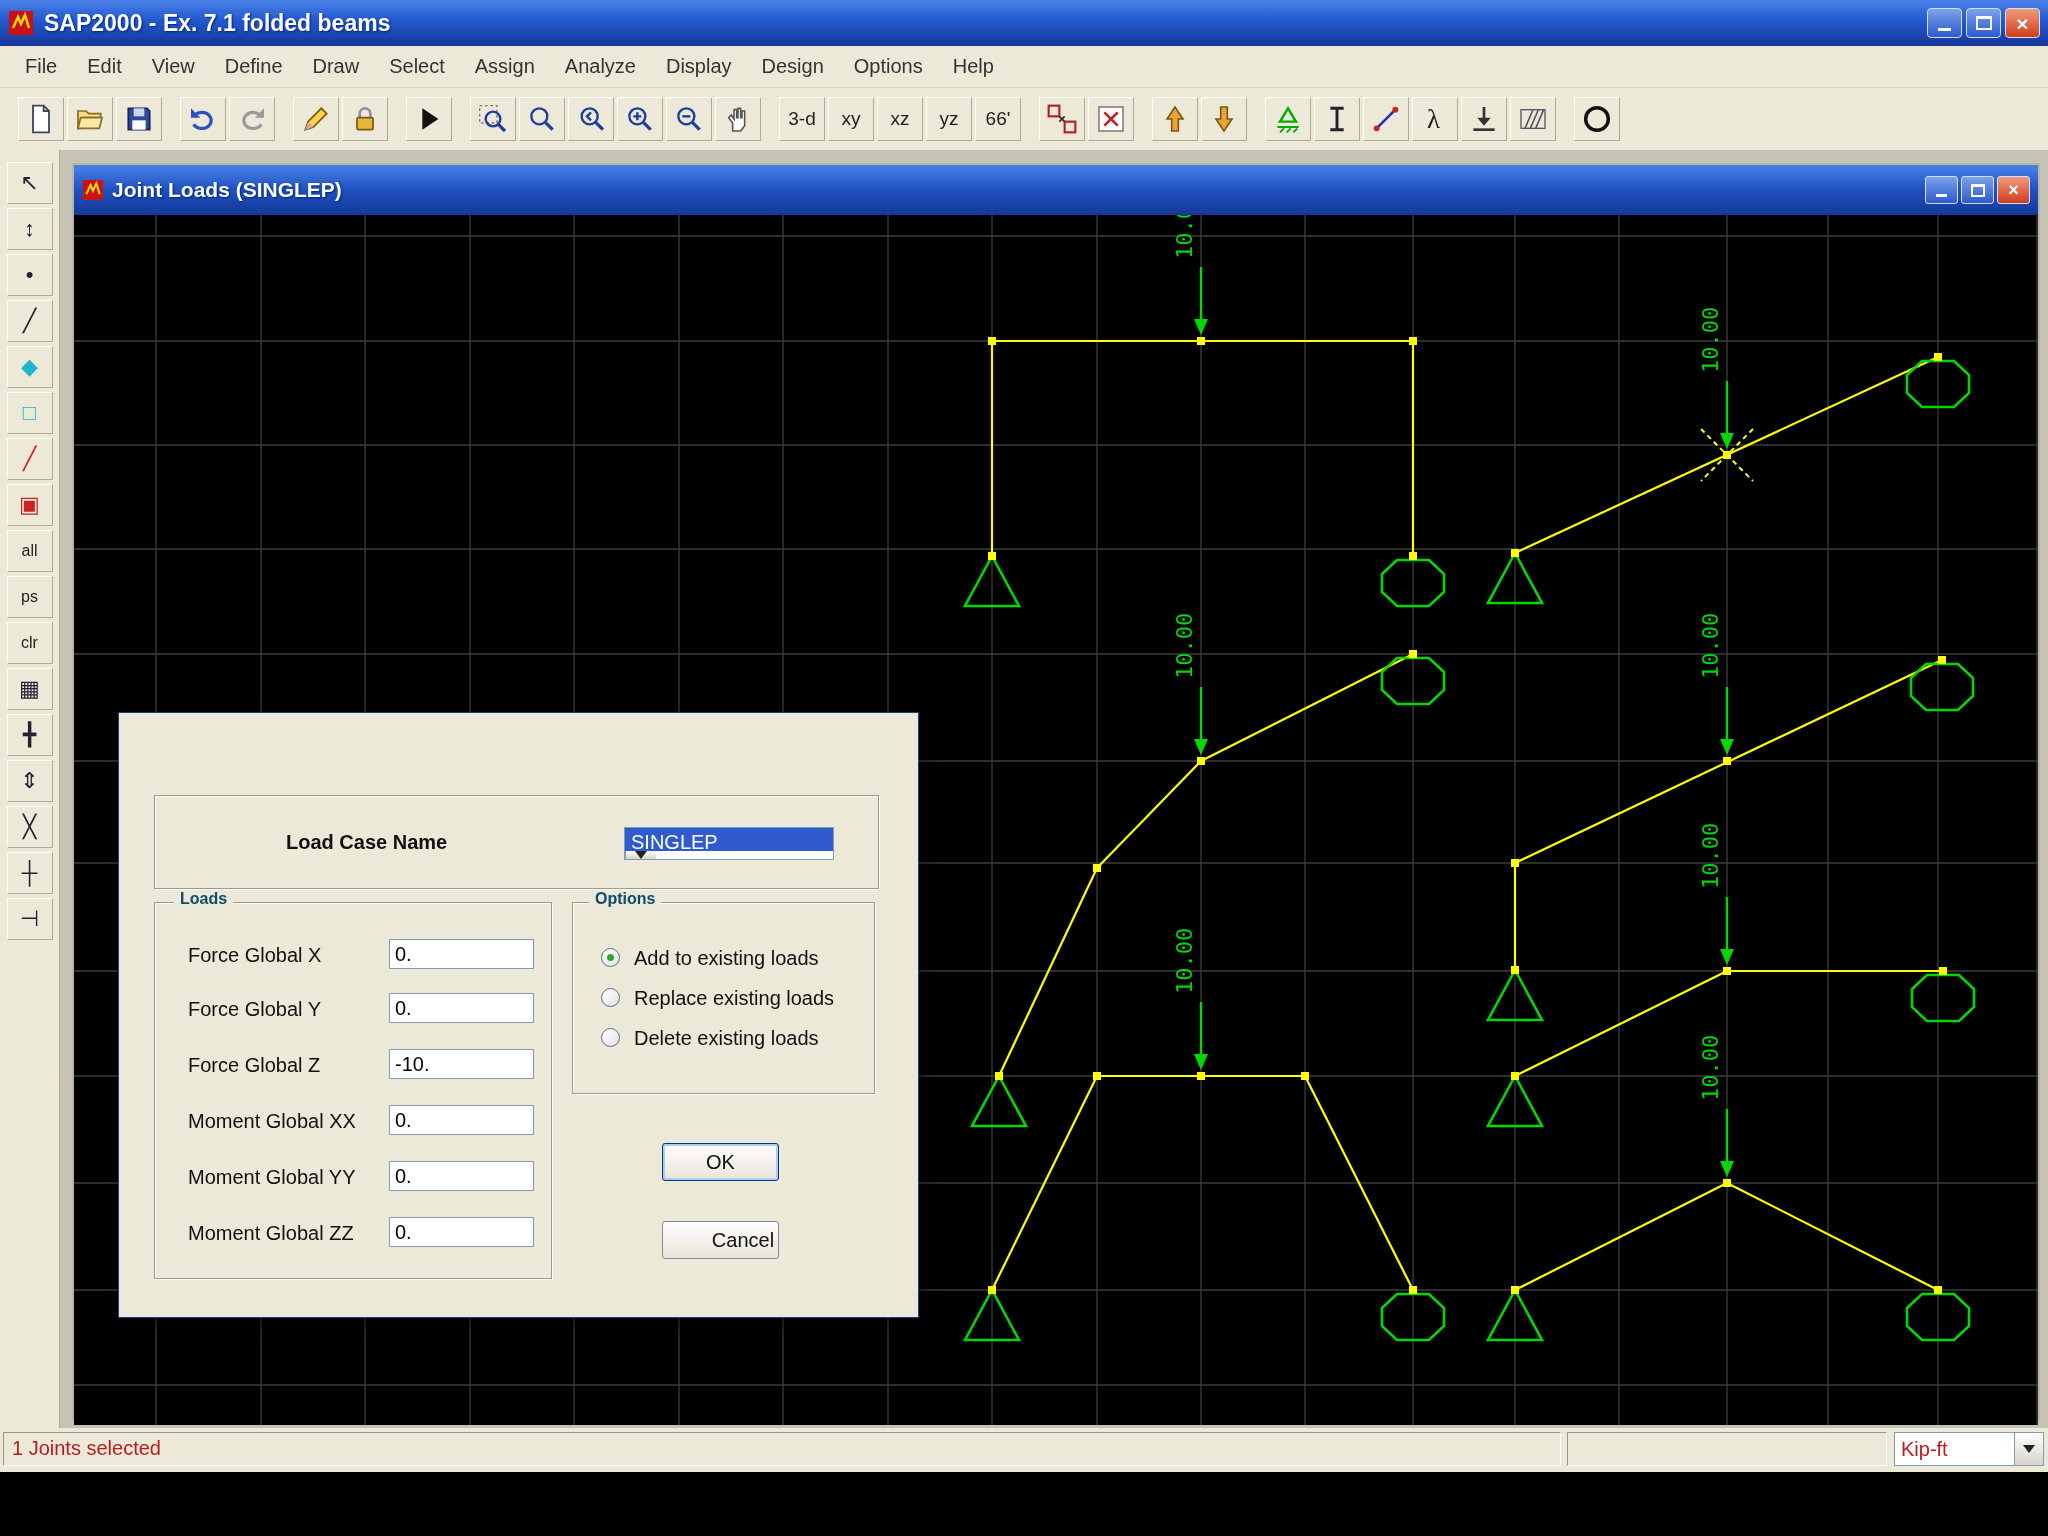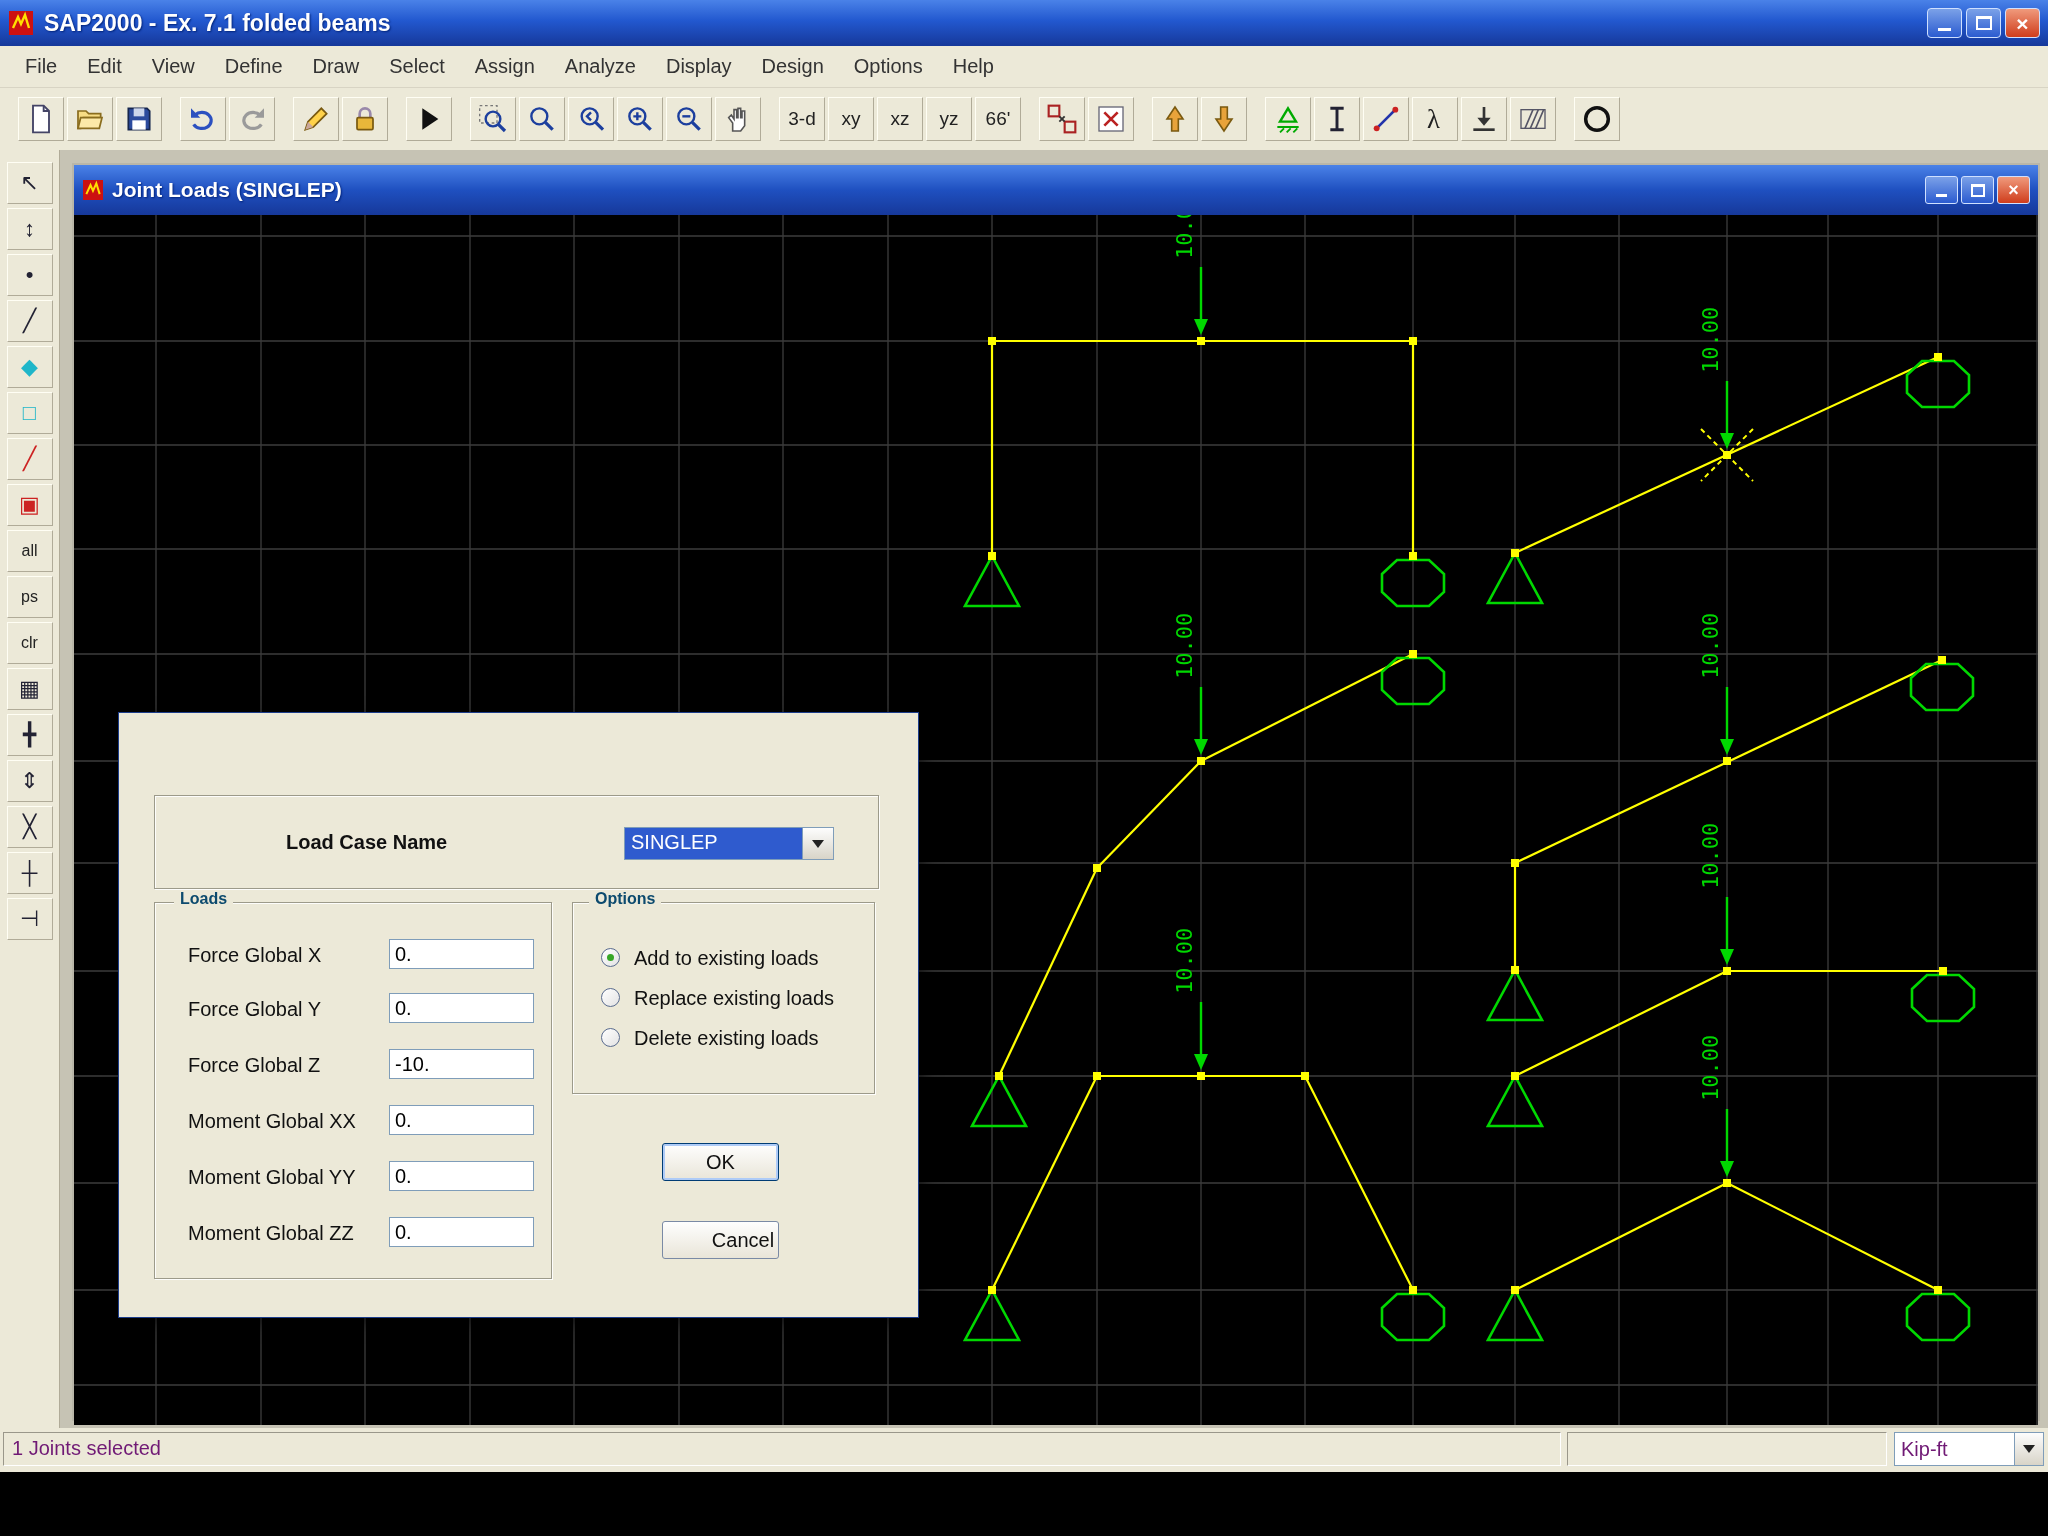--- a/index.html
+++ b/index.html
@@ -53,33 +53,33 @@
     border:1px solid #1c3d8c;box-shadow:5px 5px 14px rgba(0,0,0,.55);}
   .dlg-title{height:46px;background:linear-gradient(180deg,#4a82e8 0%,#1f50c0 50%,#16389a 100%);color:#fff;font-weight:bold;
     font-size:22px;display:flex;align-items:center;padding:0 14px;text-shadow:1px 1px 2px #00237a;}
   .etched{position:absolute;border:1px solid #9c9a8a;box-shadow:inset 1px 1px 0 rgba(255,255,255,.9),1px 1px 0 rgba(255,255,255,.9);}
   .legend{position:absolute;background:#ece9d8;padding:0 6px;font-weight:bold;font-size:16px;color:#0c4a6e;}
   .dlabel{position:absolute;font-size:20px;color:#111;}
   .bold{font-weight:bold;text-align:center;}
   .field{position:absolute;left:270px;width:145px;height:30px;box-sizing:border-box;border:1px solid #7f9db9;background:#fff;
     font-size:20px;font-family:"Liberation Sans",sans-serif;padding:0 5px;}
   .combo{position:absolute;left:505px;top:114px;width:210px;height:33px;box-sizing:border-box;background:#fff;
-    border:1px solid #7f9db9;display:flex;}
+    border:1px solid #7f9db9;display:flex;flex-direction:column;}
   .combo-text{flex:1;background:#2f5bce;color:#fff;font-size:20px;padding:3px 6px;white-space:nowrap;overflow:hidden;}
   .combo-btn{width:30px;background:linear-gradient(#fdfdfd,#d8d4c8);border-left:1px solid #7f9db9;display:flex;
     align-items:center;justify-content:center;}
   .arr{width:0;height:0;border-left:6px solid transparent;border-right:6px solid transparent;border-top:8px solid #222;}
   .radio{position:absolute;width:19px;height:19px;border-radius:50%;border:1px solid #5a6c8f;box-sizing:border-box;
     background:linear-gradient(135deg,#fff,#e3e3e3);}
   .radio.on::after{content:"";position:absolute;left:5px;top:5px;width:7px;height:7px;border-radius:50%;background:#36a626;}
   .pbtn{position:absolute;left:543px;width:117px;height:38px;box-sizing:border-box;border:1px solid #7a8aa5;border-radius:3px;
     background:linear-gradient(#fefefe,#e9e5d8);display:flex;align-items:center;justify-content:center;font-size:20px;color:#111;}
   .pbtn.focus{border:1px solid #003c74;box-shadow:inset 0 0 0 2px #aecbf7;}
   
-  .statusbar{position:absolute;top:1428px;left:0;width:100%;height:44px;background:#ece9d8;font-size:20px;color:#701a75;}
+  .statusbar{position:absolute;top:1428px;left:0;width:100%;height:44px;background:#ece9d8;font-size:20px;color:#b91c1c;}
   .sbpanel{position:absolute;top:4px;height:34px;box-sizing:border-box;border:1px solid;border-color:#9a978a #fff #fff #9a978a;
     padding:4px 8px;}
   .units{position:absolute;left:1894px;top:4px;width:150px;height:34px;box-sizing:border-box;background:#fff;
     border:1px solid #7f9db9;display:flex;}
   .units-text{flex:1;padding:5px 6px;font-size:20px;}
   .units-btn{width:28px;background:linear-gradient(#fdfdfd,#d8d4c8);border-left:1px solid #7f9db9;display:flex;
     align-items:center;justify-content:center;}
   .bottomblack{position:absolute;top:1472px;left:0;width:100%;height:64px;background:#000;}
 </style>
 </head>

